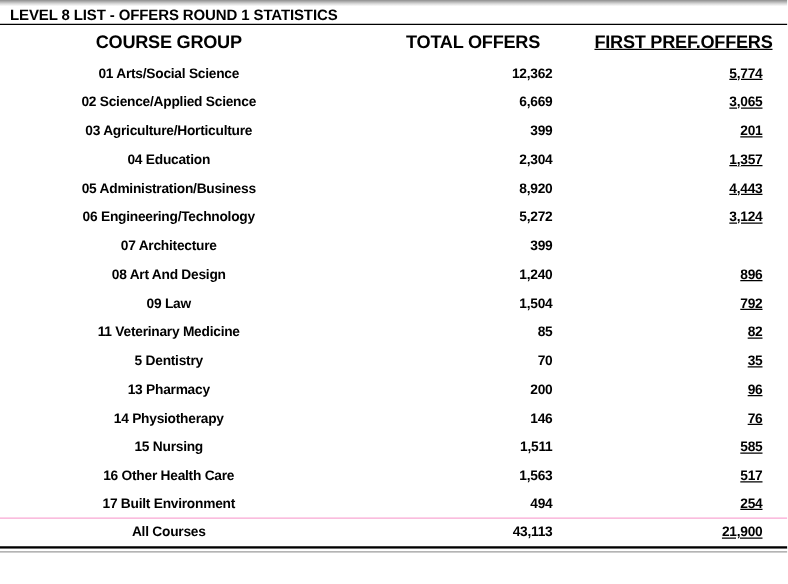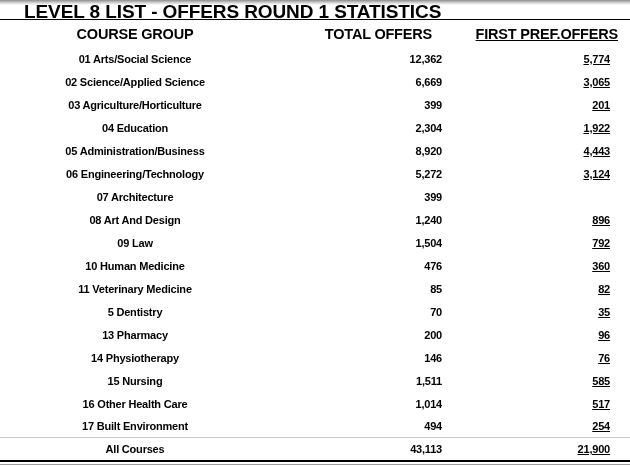--- a/index.html
+++ b/index.html
@@ -13,23 +13,23 @@
     overflow: hidden;
     color: #000;
   }
   .top-shadow {
     height: 5px;
     background: linear-gradient(to bottom, #8e8e8e 0%, #d9d9d9 60%, #ffffff 100%);
   }
   .doc-title {
     height: 15px;
     line-height: 14px;
-    font-size: 19px;
+    font-size: 12px;
     font-weight: 700;
-    padding-left: 24px;
+    padding-left: 8px;
     letter-spacing: -0.1px;
     border-bottom: 1px solid #000;
     white-space: nowrap;
   }
   .tbl { width: 100%; }
   .row {
     display: grid;
     grid-template-columns: 262px 180px 1fr;
     height: 23px;
     align-items: center;
@@ -76,21 +76,21 @@
       <div class="c3">3,065</div>
     </div>
     <div class="row">
       <div class="c1">03 Agriculture/Horticulture</div>
       <div class="c2">399</div>
       <div class="c3">201</div>
     </div>
     <div class="row">
       <div class="c1">04 Education</div>
       <div class="c2">2,304</div>
-      <div class="c3">1,922</div>
+      <div class="c3">1,357</div>
     </div>
     <div class="row">
       <div class="c1">05 Administration/Business</div>
       <div class="c2">8,920</div>
       <div class="c3">4,443</div>
     </div>
     <div class="row">
       <div class="c1">06 Engineering/Technology</div>
       <div class="c2">5,272</div>
       <div class="c3">3,124</div>
@@ -101,25 +101,20 @@
     </div>
     <div class="row">
       <div class="c1">08 Art And Design</div>
       <div class="c2">1,240</div>
       <div class="c3">896</div>
     </div>
     <div class="row">
       <div class="c1">09 Law</div>
       <div class="c2">1,504</div>
       <div class="c3">792</div>
-    </div>
-    <div class="row">
-      <div class="c1">10 Human Medicine</div>
-      <div class="c2">476</div>
-      <div class="c3">360</div>
     </div>
     <div class="row">
       <div class="c1">11 Veterinary Medicine</div>
       <div class="c2">85</div>
       <div class="c3">82</div>
     </div>
     <div class="row">
       <div class="c1">5 Dentistry</div>
       <div class="c2">70</div>
       <div class="c3">35</div>
@@ -134,21 +129,21 @@
       <div class="c2">146</div>
       <div class="c3">76</div>
     </div>
     <div class="row">
       <div class="c1">15 Nursing</div>
       <div class="c2">1,511</div>
       <div class="c3">585</div>
     </div>
     <div class="row">
       <div class="c1">16 Other Health Care</div>
-      <div class="c2">1,014</div>
+      <div class="c2">1,563</div>
       <div class="c3">517</div>
     </div>
     <div class="row last-data">
       <div class="c1">17 Built Environment</div>
       <div class="c2">494</div>
       <div class="c3">254</div>
     </div>
 
     <div class="row total">
       <div class="c1">All Courses</div>

